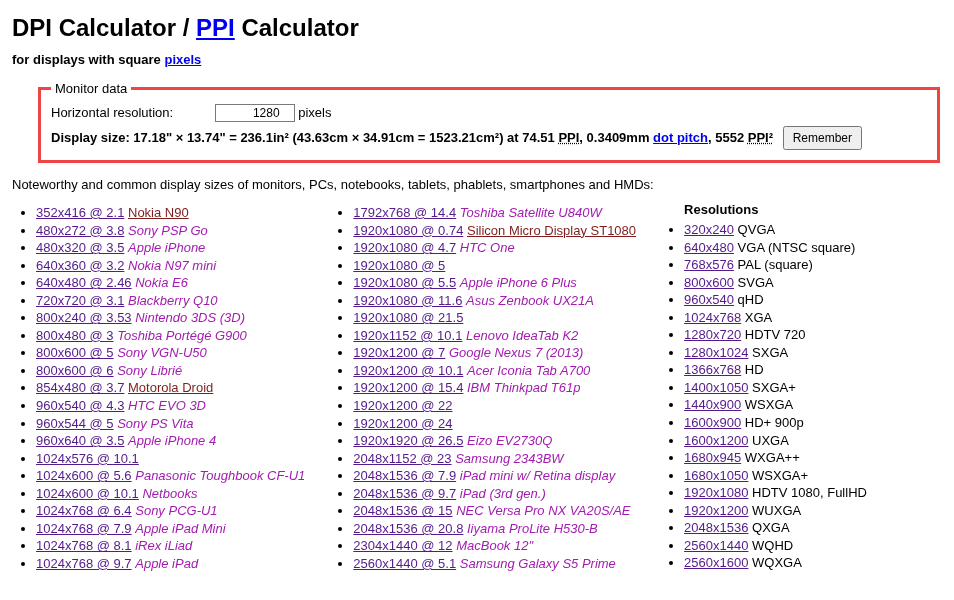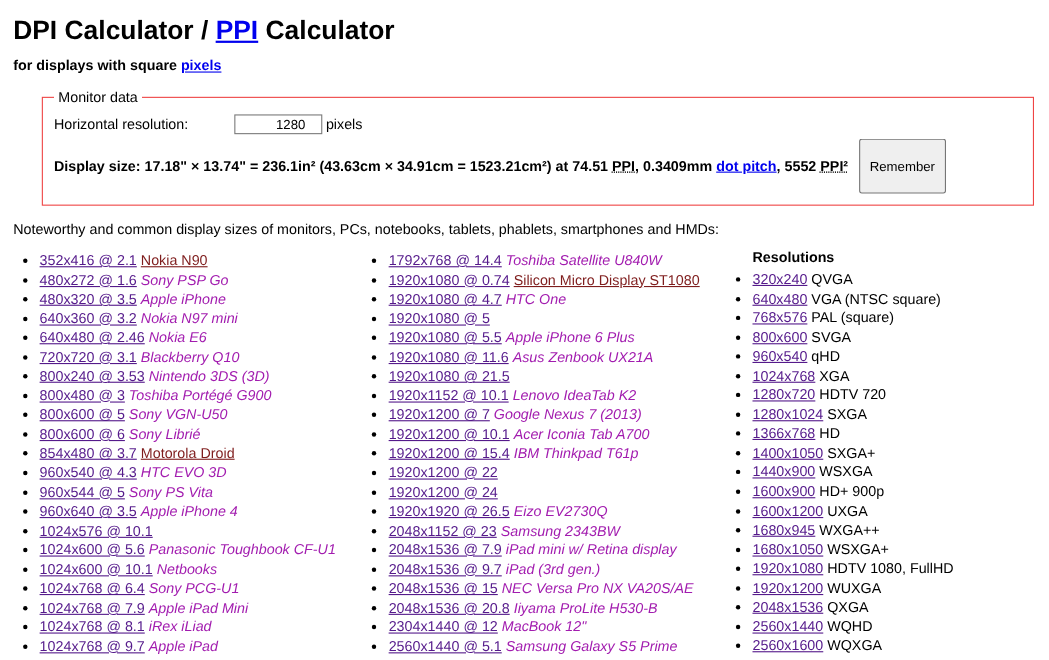--- a/index.html
+++ b/index.html
@@ -14,42 +14,42 @@
     font-weight: bold;
     margin: 6px 0 10px 0;
   }
   h1 a, a { color: #0000EE; text-decoration: underline; }
   .subhead {
     font-weight: bold;
     margin-bottom: 14px;
     font-size: 13px;
   }
   fieldset {
-    border: 1px solid #ef4444;
+    border: 3px solid #ef4444;
     padding: 6px 10px 10px 10px;
     margin-bottom: 12px;
     margin-left: 26px;
   }
   legend { padding: 0 4px; }
   .form-row { margin: 2px 0; }
   .form-row .lbl { display: inline-block; width: 160px; }
   .form-row input[type=text] {
     width: 50px;
     text-align: right;
     padding: 1px 14px;
     font-family: inherit;
     font-size: 12px;
     border: 1px solid #7a7a7a;
   }
   .result-line { font-weight: bold; margin-top: 4px; }
   .result-line a { font-weight: bold; }
   .btn {
     font-family: inherit;
     font-size: 12px;
-    padding: 16px 8px;
+    padding: 3px 8px;
     margin-left: 6px;
   }
   .intro { margin: 14px 0 8px 0; }
   .columns {
     display: flex;
     align-items: flex-start;
     gap: 24px;
   }
   .col { flex: 0 0 auto; }
   .col ul { margin: 4px 0; padding-left: 24px; }
@@ -83,21 +83,21 @@
     <button class="btn">Remember</button>
   </div>
 </fieldset>
 
 <div class="intro">Noteworthy and common display sizes of monitors, PCs, notebooks, tablets, phablets, smartphones and HMDs:</div>
 
 <div class="columns">
   <div class="col">
       <ul id="col1">
         <li><a href="#" class="res">352x416 @ 2.1</a> <a href="#" class="blue">Nokia N90</a></li>
-        <li><a href="#" class="res">480x272 @ 1.6</a> <span class="label">Sony PSP Go</span></li>
+        <li><a href="#" class="res">480x272 @ 3.8</a> <span class="label">Sony PSP Go</span></li>
         <li><a href="#" class="res">480x320 @ 3.5</a> <span class="label">Apple iPhone</span></li>
         <li><a href="#" class="res">640x360 @ 3.2</a> <span class="label">Nokia N97 mini</span></li>
         <li><a href="#" class="res">640x480 @ 2.46</a> <span class="label">Nokia E6</span></li>
         <li><a href="#" class="res">720x720 @ 3.1</a> <span class="label">Blackberry Q10</span></li>
         <li><a href="#" class="res">800x240 @ 3.53</a> <span class="label">Nintendo 3DS (3D)</span></li>
         <li><a href="#" class="res">800x480 @ 3</a> <span class="label">Toshiba Portégé G900</span></li>
         <li><a href="#" class="res">800x600 @ 5</a> <span class="label">Sony VGN-U50</span></li>
         <li><a href="#" class="res">800x600 @ 6</a> <span class="label">Sony Librié</span></li>
         <li><a href="#" class="res">854x480 @ 3.7</a> <a href="#" class="blue">Motorola Droid</a></li>
         <li><a href="#" class="res">960x540 @ 4.3</a> <span class="label">HTC EVO 3D</span></li>

